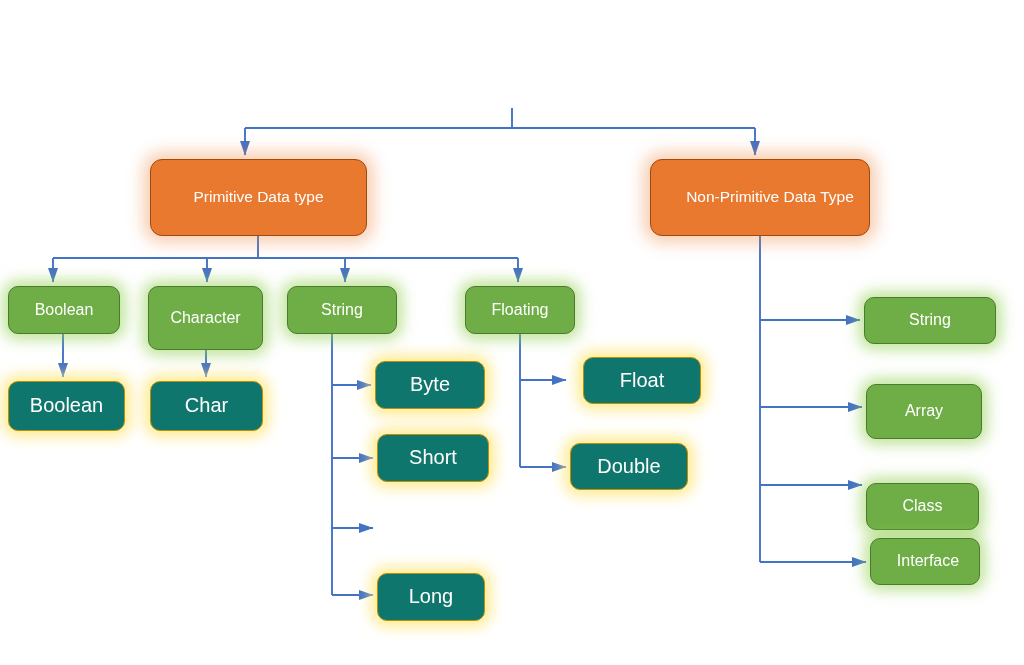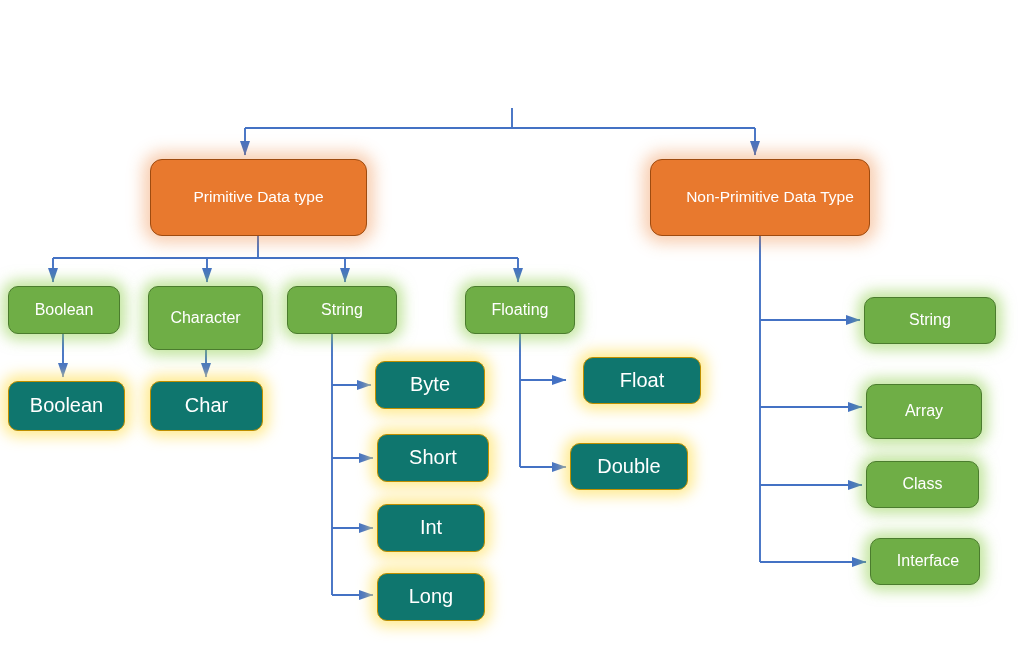--- a/index.html
+++ b/index.html
@@ -143,37 +143,34 @@
     </div>
     <div class="node node-yellow" style="left: 150px; top: 381px; width: 113px; height: 50px;">
       <span class="node-label">Char</span>
     </div>
     <div class="node node-yellow" style="left: 375px; top: 361px; width: 110px; height: 48px;">
       <span class="node-label">Byte</span>
     </div>
     <div class="node node-yellow" style="left: 377px; top: 434px; width: 112px; height: 48px;">
       <span class="node-label">Short</span>
     </div>
-    <div class="node node-yellow" style="left: 377px; top: 504px; width: 108px; height: 48px;">
-      <span class="node-label">Int</span>
-    </div>
     <div class="node node-yellow" style="left: 377px; top: 573px; width: 108px; height: 48px;">
       <span class="node-label">Long</span>
     </div>
     <div class="node node-yellow" style="left: 570px; top: 357px; width: 118px; height: 47px; margin-left: 13px;">
       <span class="node-label">Float</span>
     </div>
     <div class="node node-yellow" style="left: 570px; top: 443px; width: 118px; height: 47px;">
       <span class="node-label">Double</span>
     </div>
     <div class="node node-green" style="left: 864px; top: 297px; width: 132px; height: 47px;">
       <span class="node-label">String</span>
     </div>
     <div class="node node-green" style="left: 866px; top: 384px; width: 116px; height: 55px;">
       <span class="node-label">Array</span>
     </div>
-    <div class="node node-green" style="left: 866px; top: 461px; width: 113px; height: 47px;">
+    <div class="node node-green" style="left: 866px; top: 483px; width: 113px; height: 47px;">
       <span class="node-label">Class</span>
     </div>
     <div class="node node-green" style="left: 870px; top: 538px; width: 110px; height: 47px; padding-left: 12px;">
       <span class="node-label">Interface</span>
     </div>
   </div>
 
 </body></html>

